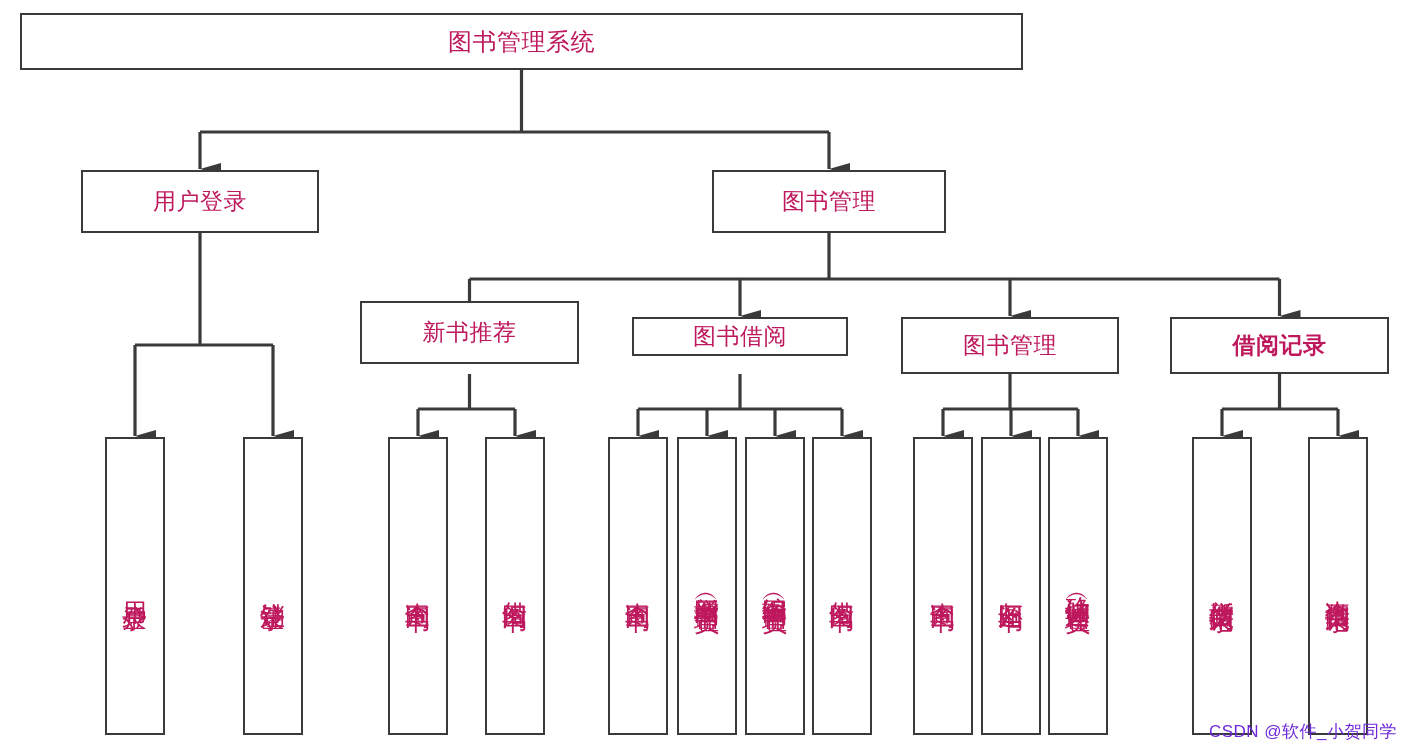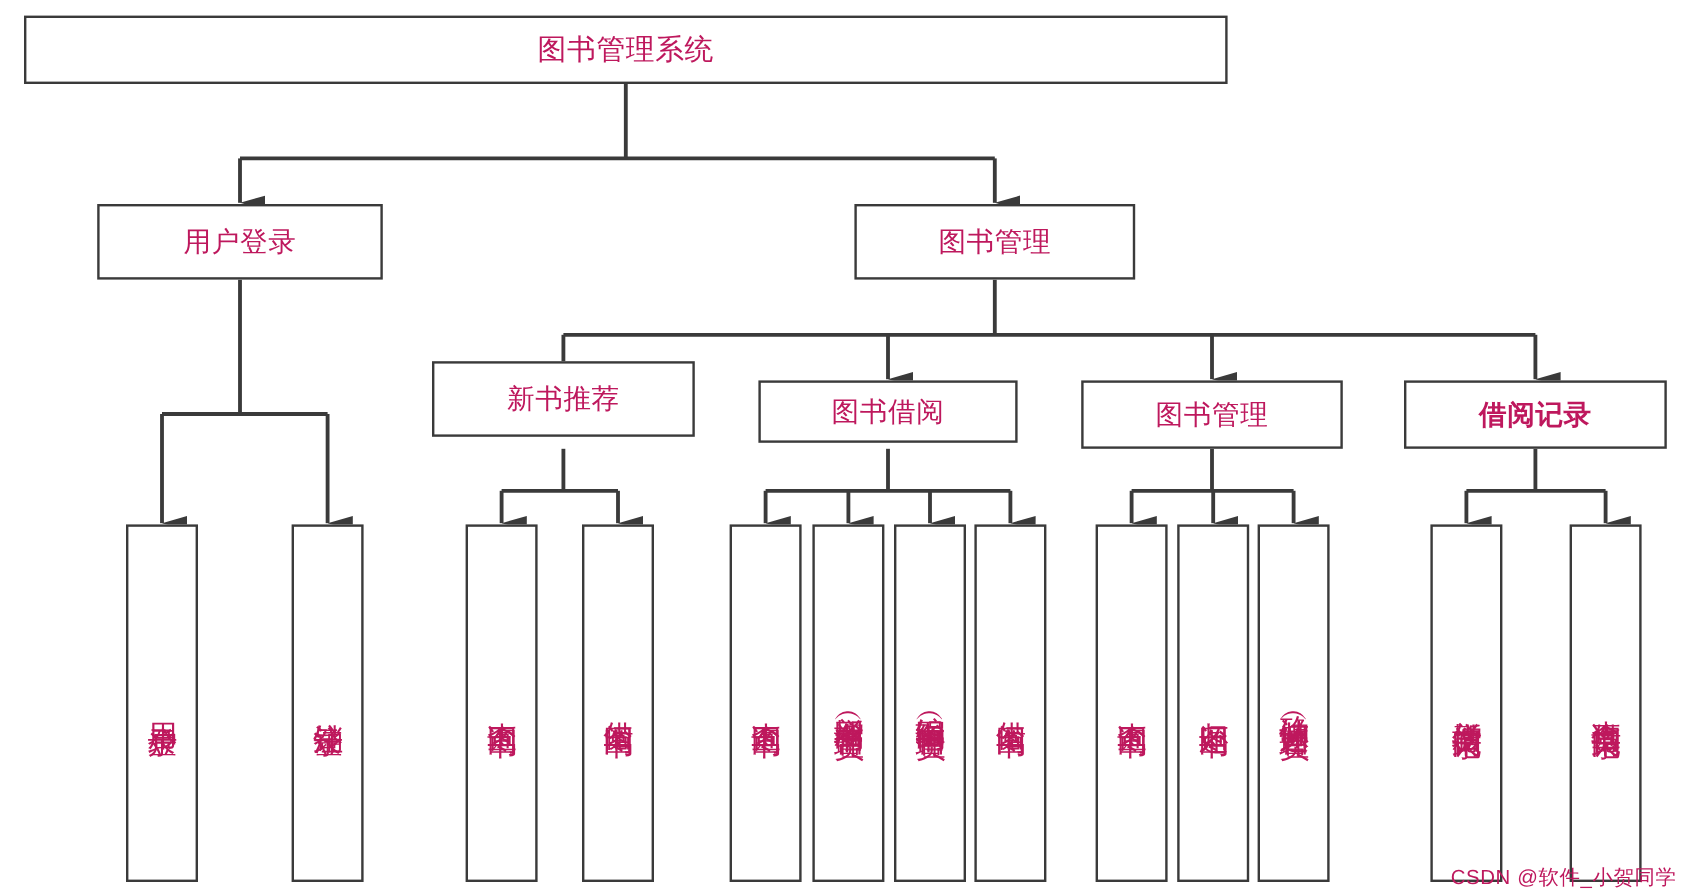--- a/index.html
+++ b/index.html
@@ -60,21 +60,21 @@
     font-size: 25px;
     line-height: 1.04;
     letter-spacing: 2px;
     white-space: nowrap;
   }
   #watermark {
     position: absolute;
     right: 8px;
     bottom: 4px;
     font-size: 17px;
-    color: #be185d;
+    color: #6d28d9;
     white-space: nowrap;
     letter-spacing: 0.5px;
   }
 </style>
 </head>
 <body>
 
 <div id="diagram-canvas">
 
   <svg id="edge-layer" viewBox="0 0 1405 747" width="1405" height="747" xmlns="http://www.w3.org/2000/svg">
@@ -126,21 +126,21 @@
       </div>
       <div class="node horiz" style="left: 81px; top: 170px; width: 238px; height: 63px;">
         <span class="node-label">用户登录</span>
       </div>
       <div class="node horiz" style="left: 712px; top: 170px; width: 234px; height: 63px;">
         <span class="node-label">图书管理</span>
       </div>
       <div class="node horiz" style="left: 360px; top: 301px; width: 219px; height: 63px;">
         <span class="node-label">新书推荐</span>
       </div>
-      <div class="node horiz" style="left: 632px; top: 317px; width: 216px; height: 52px;">
+      <div class="node horiz" style="left: 632px; top: 317px; width: 216px; height: 39px;">
         <span class="node-label">图书借阅</span>
       </div>
       <div class="node horiz" style="left: 901px; top: 317px; width: 218px; height: 57px;">
         <span class="node-label">图书管理</span>
       </div>
       <div class="node horiz" style="left: 1170px; top: 317px; width: 219px; height: 57px; font-weight: bold;">
         <span class="node-label">借阅记录</span>
       </div>
       <div class="node vert" style="left: 105px; top: 437px; width: 60px; height: 298px;">
         <span class="node-label">用户登录</span>

